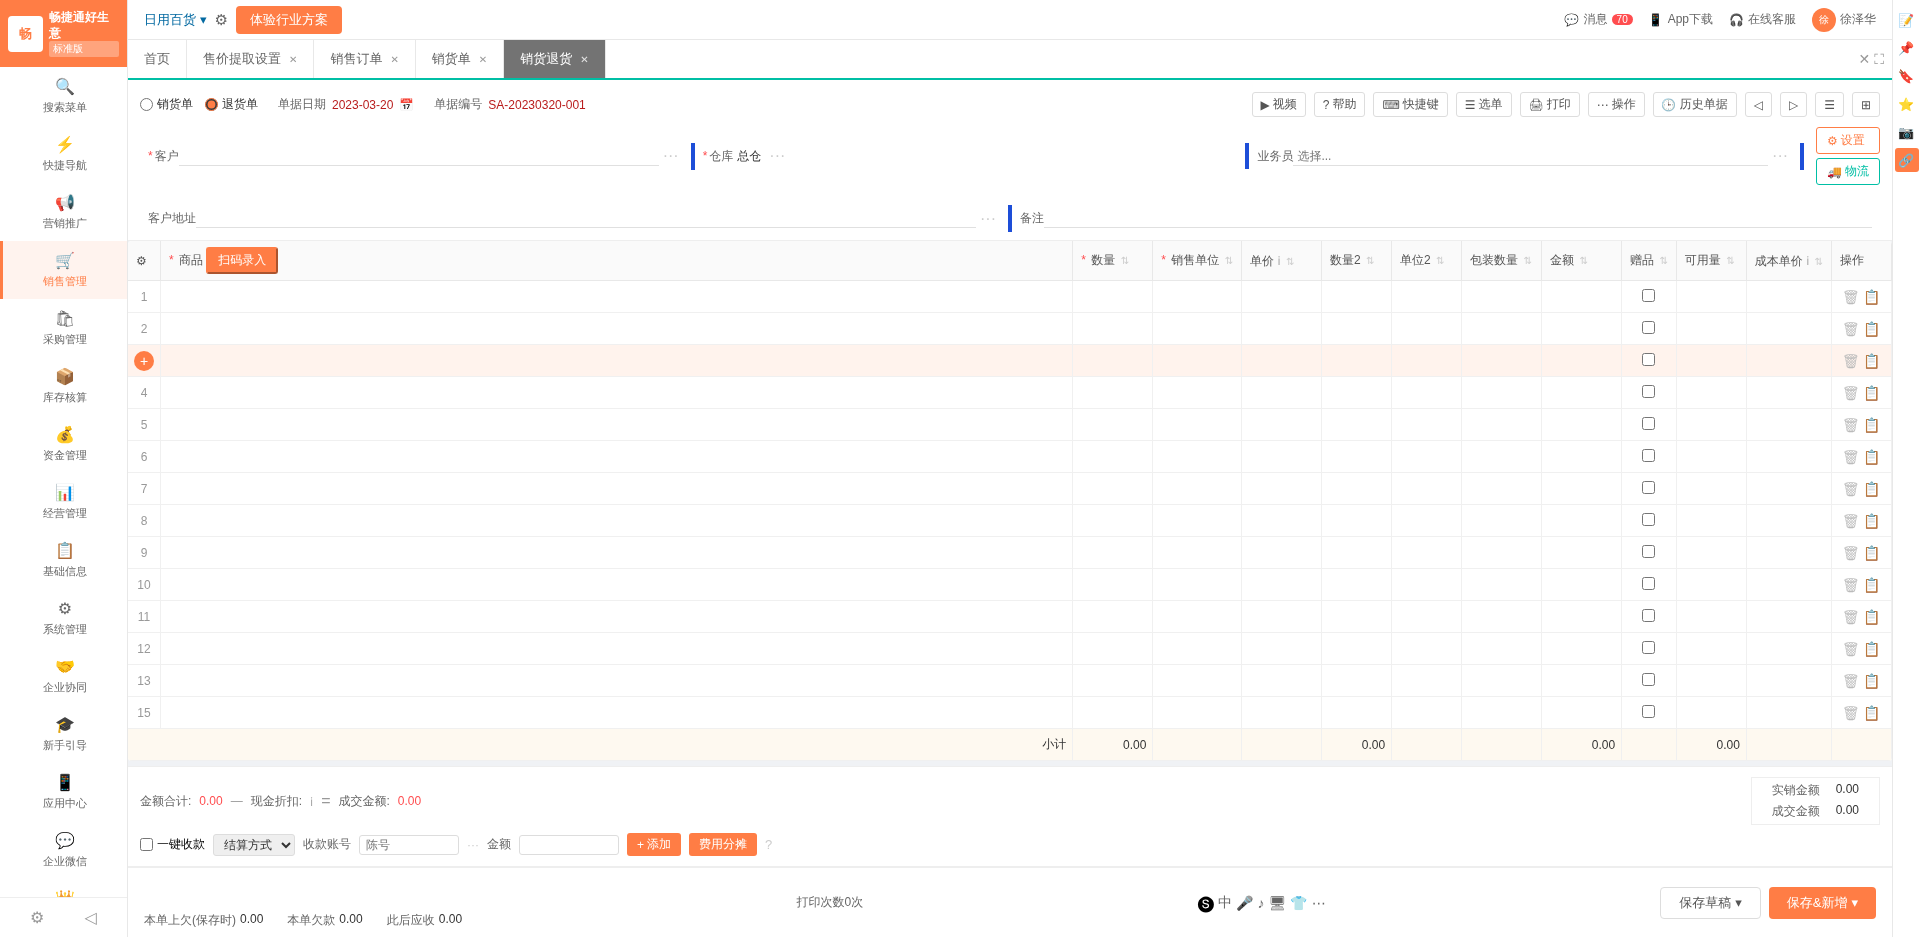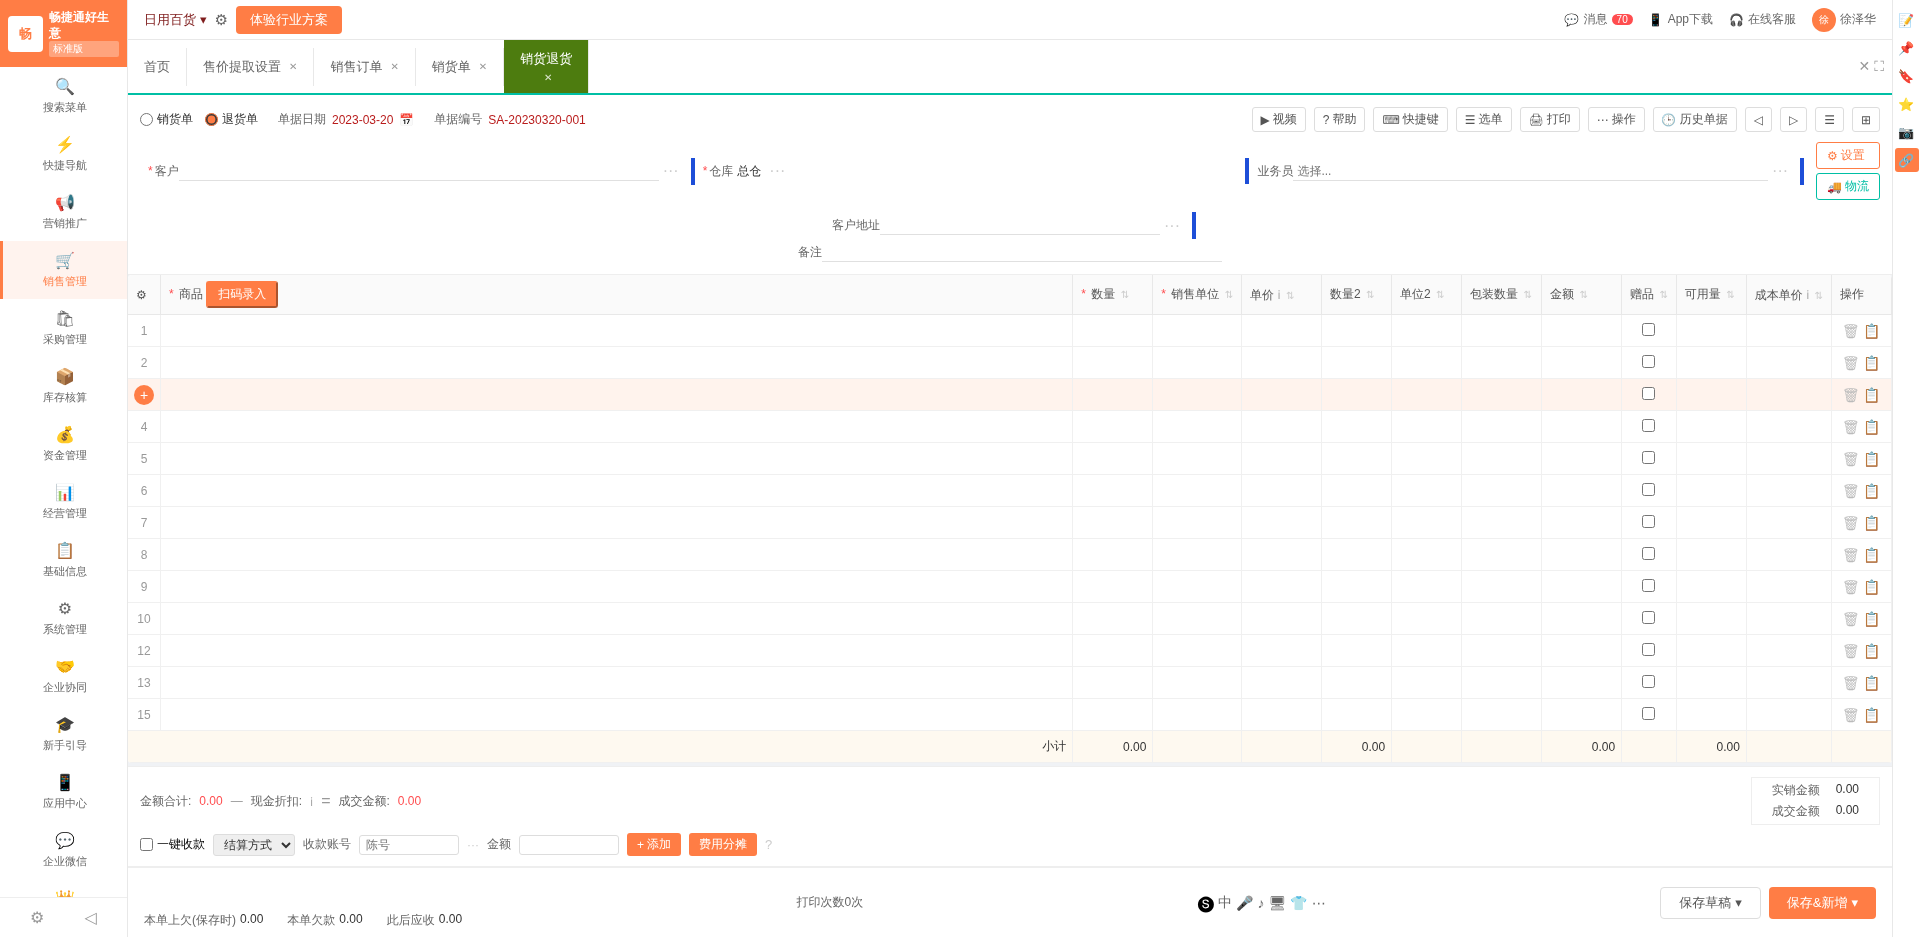--- a/index.html
+++ b/index.html
@@ -21,32 +21,32 @@
     .nav-item .nav-icon { font-size: 16px; }
     .sidebar-bottom { padding: 10px; display: flex; justify-content: space-around; border-top: 1px solid #eee; }
     .sidebar-bottom-btn { color: #999; cursor: pointer; font-size: 16px; }
     
     
     .main-content { flex: 1; display: flex; flex-direction: column; overflow: hidden; }
     
     
     .topbar { height: 40px; background: #fff; display: flex; align-items: center; justify-content: space-between; padding: 0 16px; border-bottom: 1px solid #e8e8e8; flex-shrink: 0; }
     .topbar-left { display: flex; align-items: center; gap: 8px; }
-    .topbar-select { display: flex; align-items: center; gap: 4px; font-size: 13px; color: #7f1d1d; cursor: pointer; }
+    .topbar-select { display: flex; align-items: center; gap: 4px; font-size: 13px; color: #0369a1; cursor: pointer; }
     .topbar-gear { color: #666; cursor: pointer; font-size: 15px; }
     .topbar-btn { background: #ff7d45; color: #fff; border: none; border-radius: 4px; padding: 5px 14px; font-size: 13px; cursor: pointer; }
     .topbar-right { display: flex; align-items: center; gap: 16px; font-size: 12px; color: #666; }
     .topbar-right-item { display: flex; align-items: center; gap: 4px; cursor: pointer; }
     .badge { background: #ff4d4f; color: #fff; border-radius: 10px; padding: 0 5px; font-size: 10px; min-width: 16px; text-align: center; }
     .avatar { width: 24px; height: 24px; background: #ff7d45; border-radius: 50%; display: flex; align-items: center; justify-content: center; color: #fff; font-size: 10px; }
     
     
     .tabbar { display: flex; align-items: center; background: #fff; border-bottom: 2px solid #00bfa5; flex-shrink: 0; padding-left: 0; }
     .tab { display: flex; align-items: center; gap: 4px; padding: 10px 16px; font-size: 13px; cursor: pointer; color: #666; border-right: 1px solid #e8e8e8; white-space: nowrap; }
-    .tab.active { background: #4d7c0f; color: #fff; flex-direction: column; }
+    .tab.active { background: #737373; color: #fff; }
     .tab-close { font-size: 10px; color: #999; cursor: pointer; margin-left: 4px; }
     .tab.active .tab-close { color: rgba(255,255,255,0.8); }
     .tabbar-actions { margin-left: auto; display: flex; gap: 4px; padding: 0 8px; }
     .tabbar-action-btn { color: #999; cursor: pointer; font-size: 14px; }
     .radio-group { display: flex; gap: 12px; align-items: center; }
     .radio-item { display: flex; align-items: center; gap: 4px; cursor: pointer; font-size: 12px; color: #333; }
     .radio-item input[type="radio"] { accent-color: #ff7d45; }
     .field-group { display: flex; align-items: center; gap: 6px; font-size: 12px; }
     .field-label { color: #666; }
     .field-value { color: #b91c1c; font-weight: 500; }
@@ -376,21 +376,21 @@
                 <span>⚙</span>
                 <span>设置</span>
               </button>
               <button class="right-btn teal">
                 <span>🚚</span>
                 <span>物流</span>
               </button>
             </div>
           </div>
 
-          <div style="display:flex; align-items:center; gap:0; margin-top:12px;flex-direction:column;">
+          <div style="display:flex; align-items:flex-start; gap:0; margin-top:20px;">
             <div class="field-cell">
               <span class="form-field-label">客户地址</span>
               <input type="text" class="form-field-input" style="width: 280px;">
               <span class="field-dots">···</span>
             </div>
             <div class="field-cell">
               <span class="form-field-label">备注</span>
               <input type="text" class="form-field-input" style="width: 400px;">
             </div>
           </div>
@@ -635,20 +635,40 @@
                   <td></td>
                 <td class="col-ops">
                     <div class="actions-cell">
                       <span class="action-icon-btn">🗑</span>
                       <span class="action-icon-btn">📋</span>
                     </div>
                   </td>
               </tr>
               <tr>
                 <td class="row-num">10</td>
+                <td></td>
+                  <td></td>
+                  <td></td>
+                  <td></td>
+                  <td></td>
+                  <td></td>
+                  <td></td>
+                  <td></td>
+                <td class="checkbox-cell"><input type="checkbox" style=""></td>
+                <td></td>
+                  <td></td>
+                <td class="col-ops">
+                    <div class="actions-cell">
+                      <span class="action-icon-btn">🗑</span>
+                      <span class="action-icon-btn">📋</span>
+                    </div>
+                  </td>
+              </tr>
+              <tr>
+                <td class="row-num">11</td>
                 <td></td>
                   <td></td>
                   <td></td>
                   <td></td>
                   <td></td>
                   <td></td>
                   <td></td>
                   <td></td>
                 <td class="checkbox-cell"><input type="checkbox" style=""></td>
                 <td></td>

